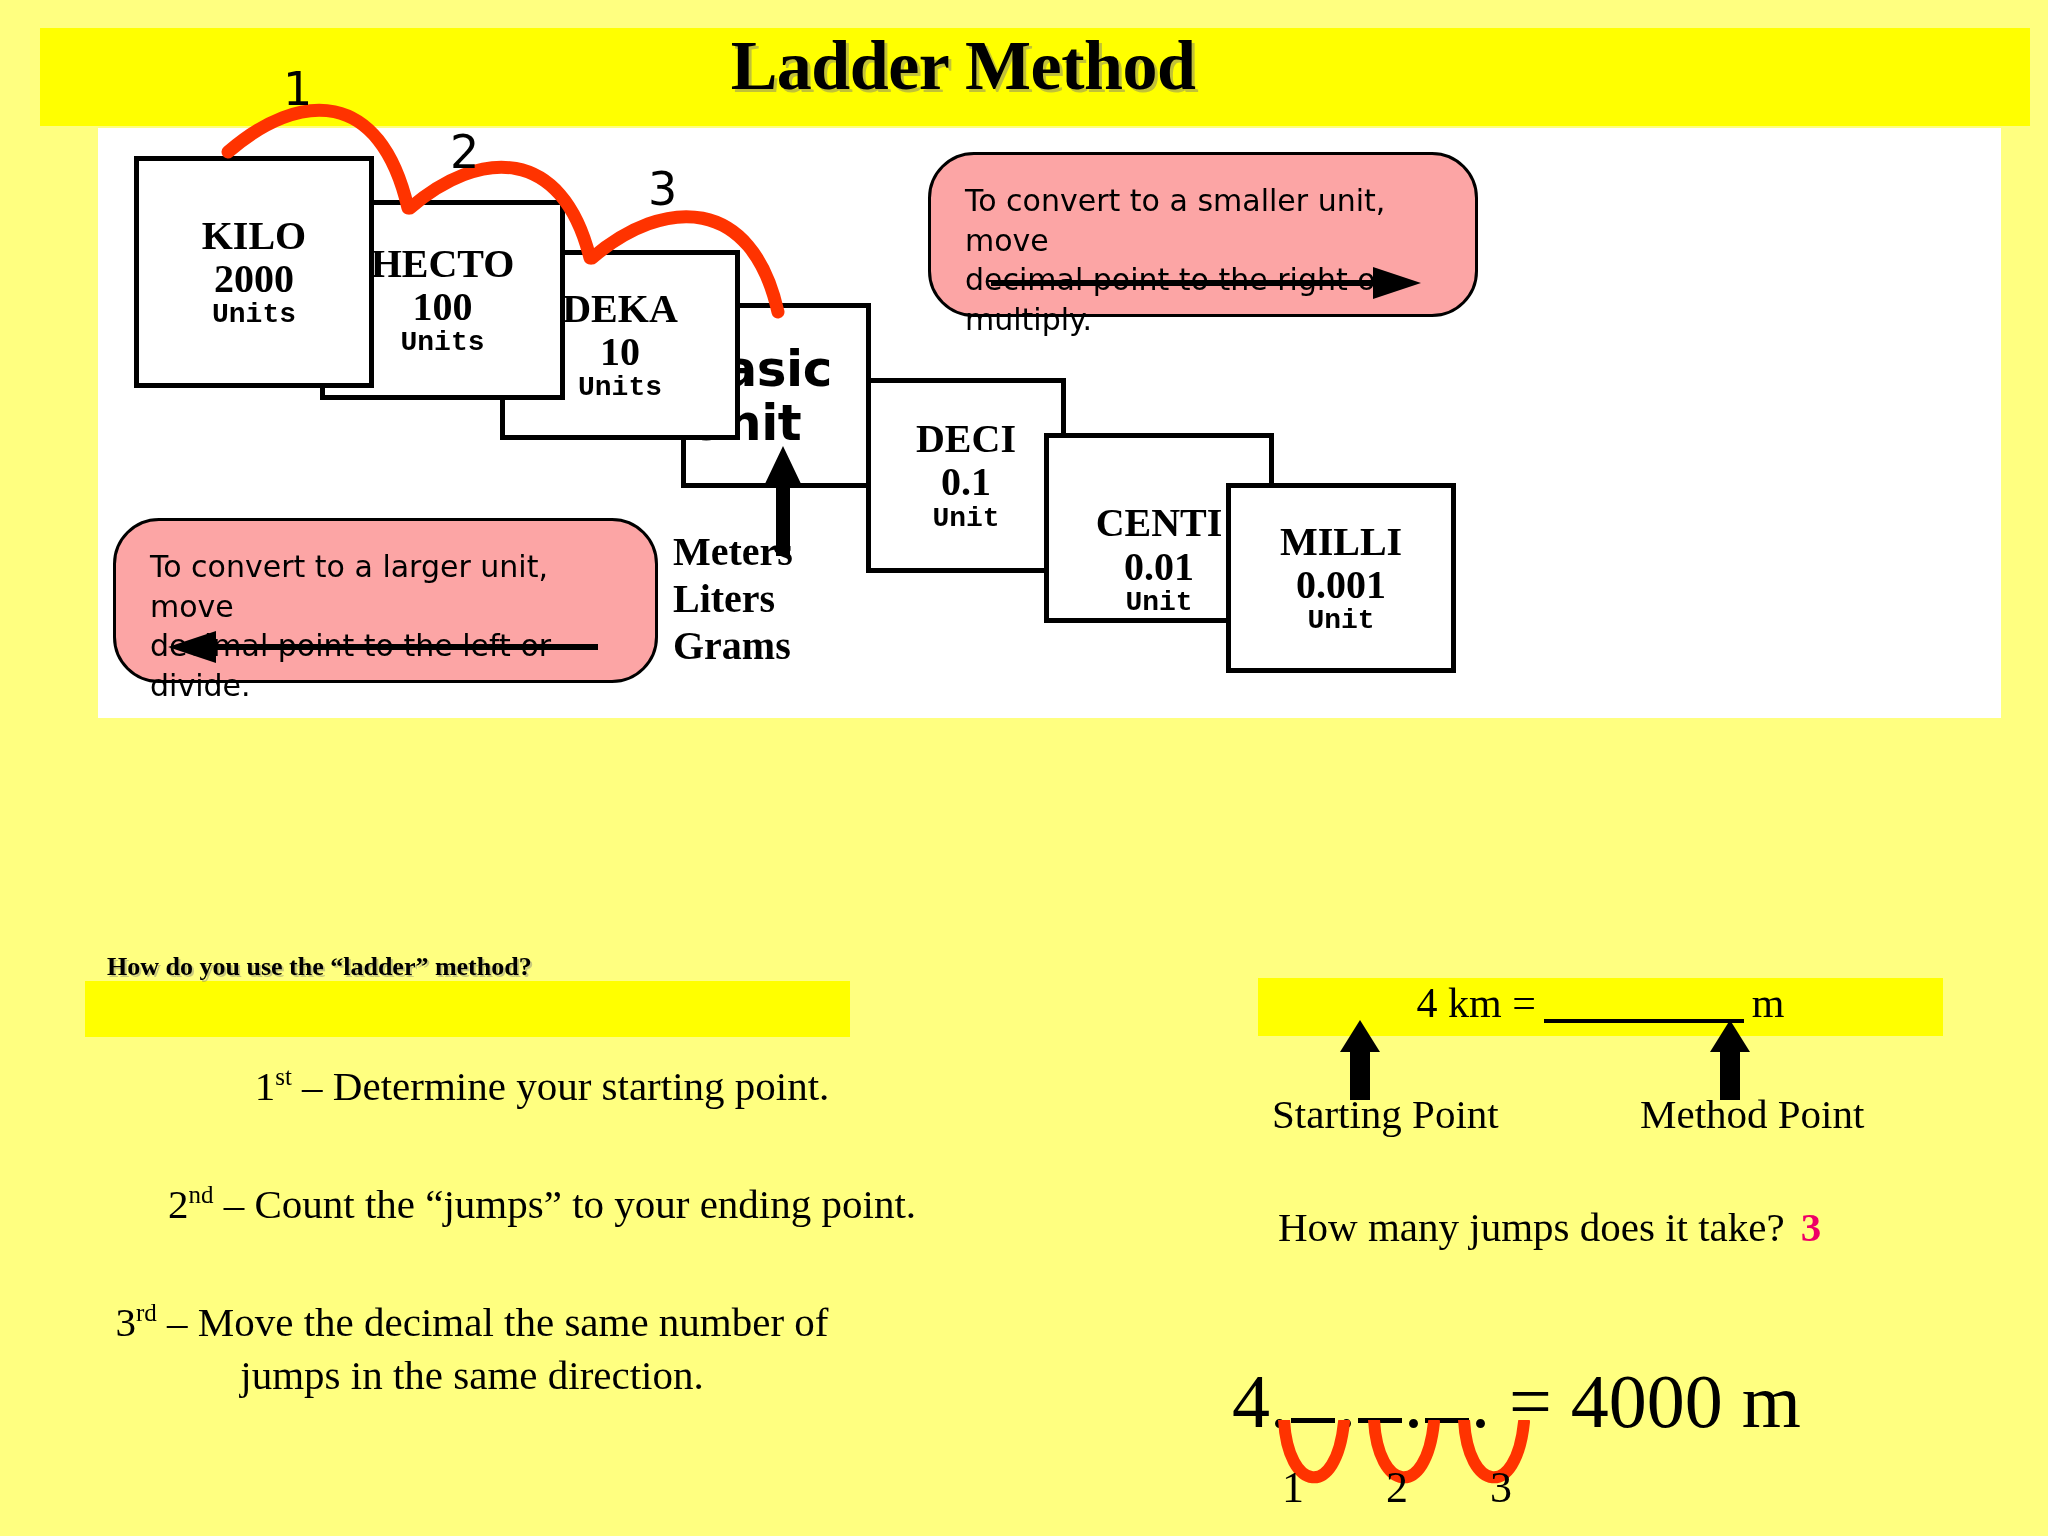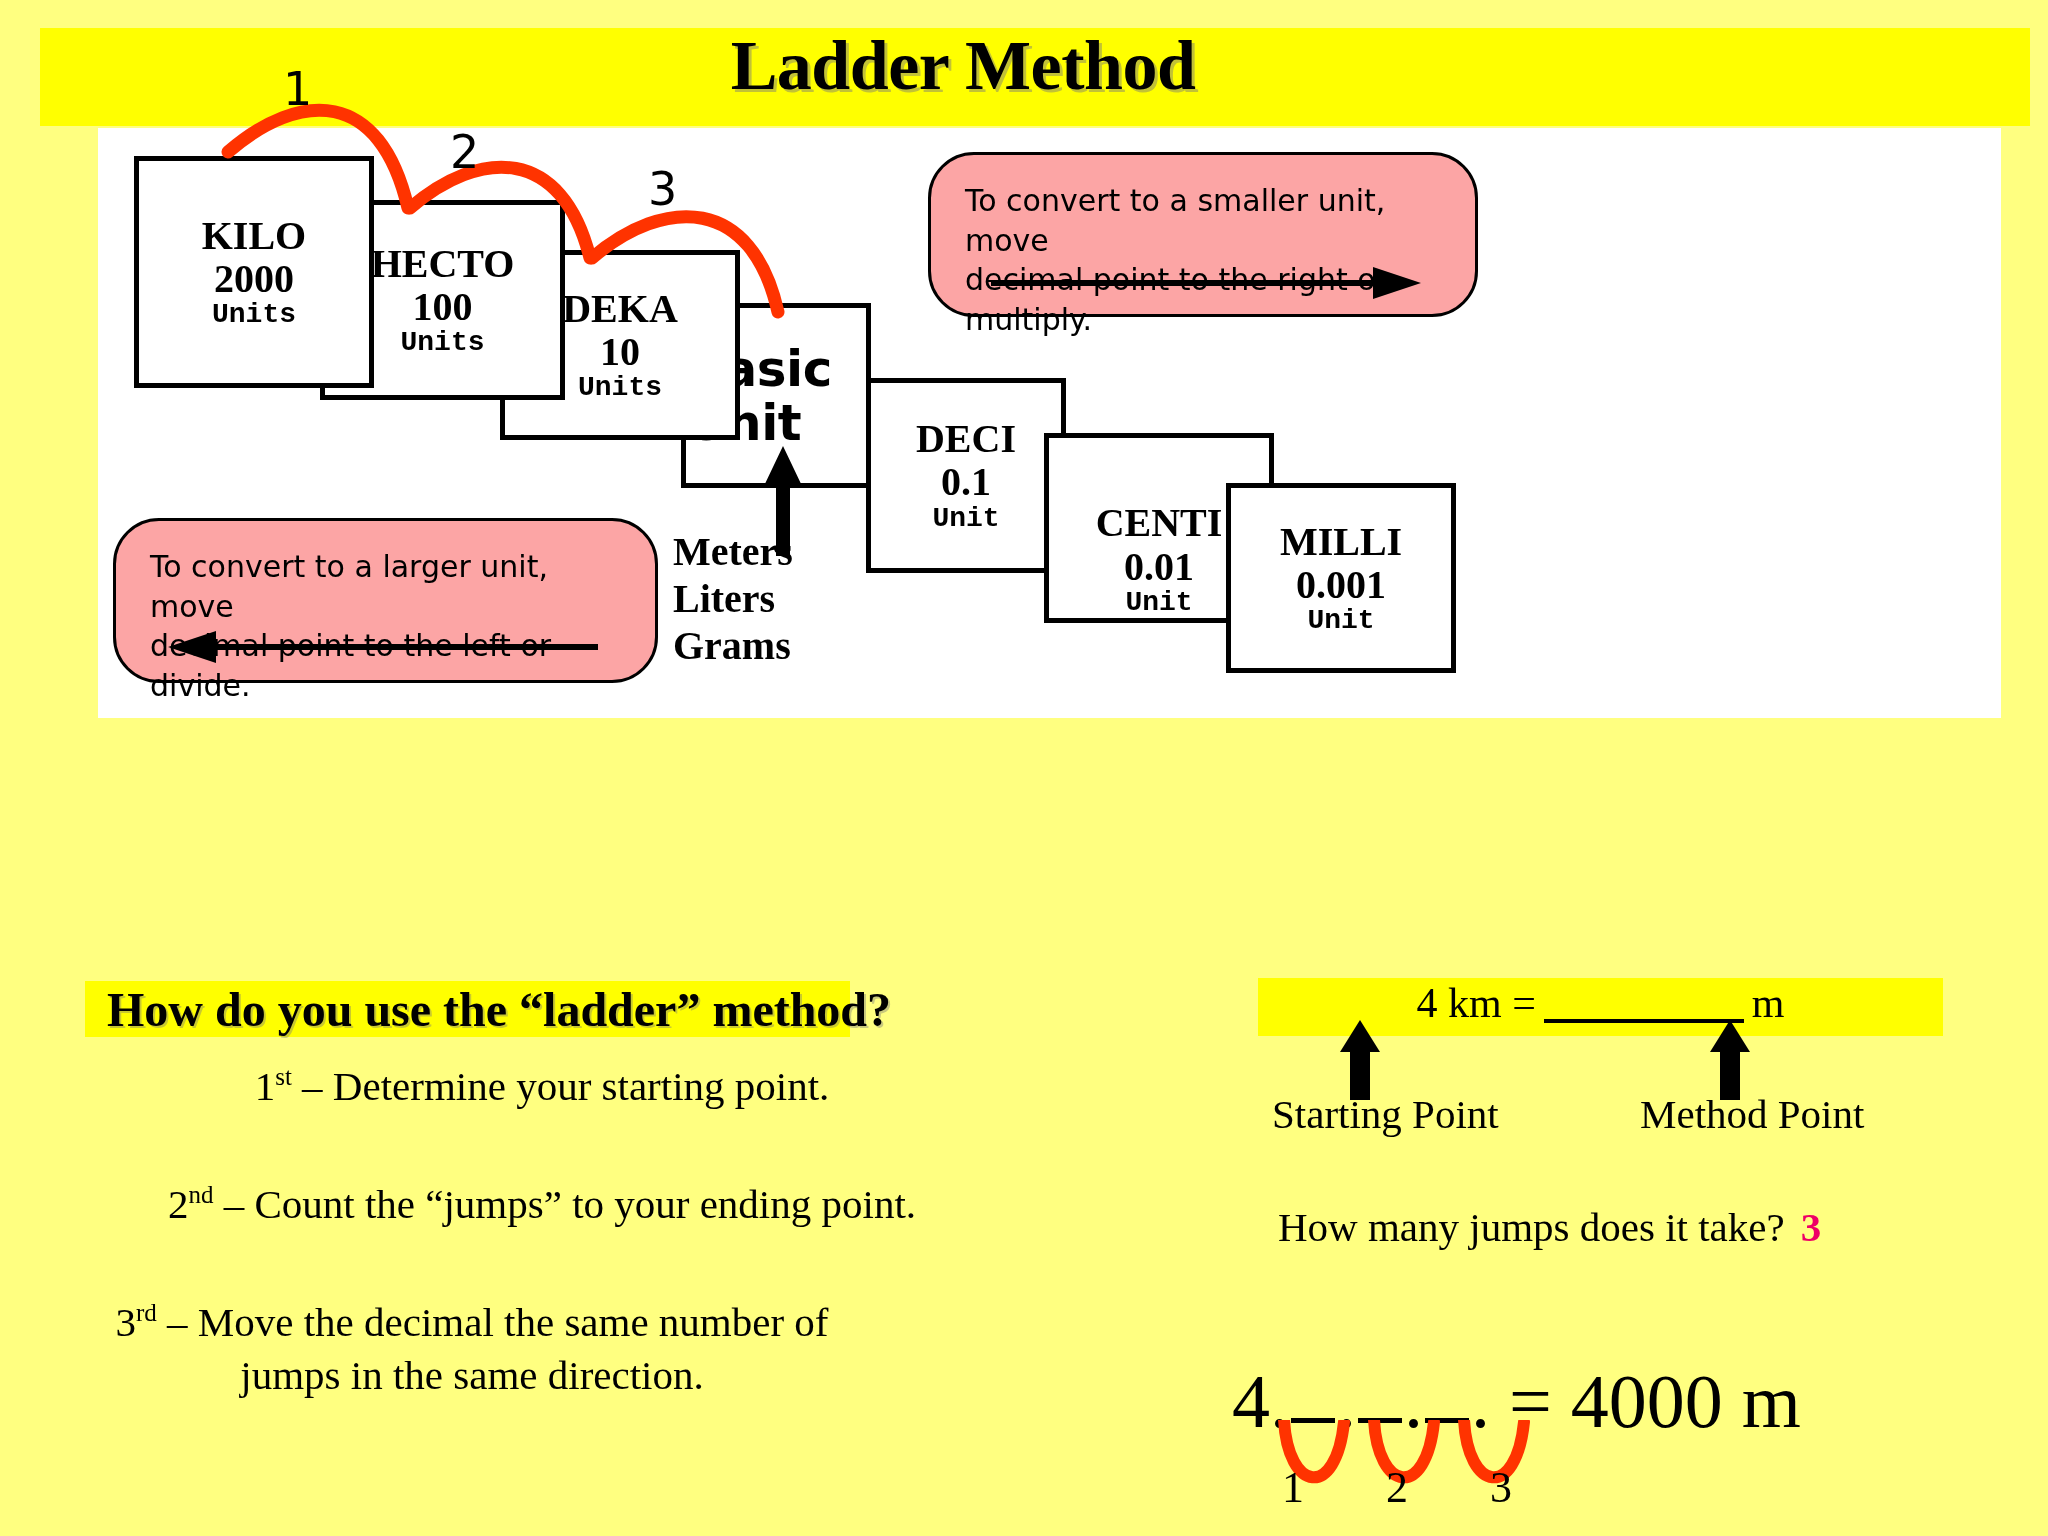--- a/index.html
+++ b/index.html
@@ -143,24 +143,24 @@
     position: absolute;
     left: 85px;
     top: 981px;
     width: 765px;
     height: 56px;
     background: #FFFF00;
   }
   #howto-heading {
     position: absolute;
     left: 107px;
-    top: 982px;
+    top: 952px;
     font-family: "Liberation Serif", serif;
     font-weight: bold;
-    font-size: 48px;
+    font-size: 26px;
     color: #000;
     text-shadow: 2px 2px 0 rgba(120,120,120,0.4);
     z-index: 2;
   }
   .step-line {
     position: absolute;
     font-family: "Liberation Serif", serif;
     font-size: 41px;
     color: #000;
     line-height: 1.3;

